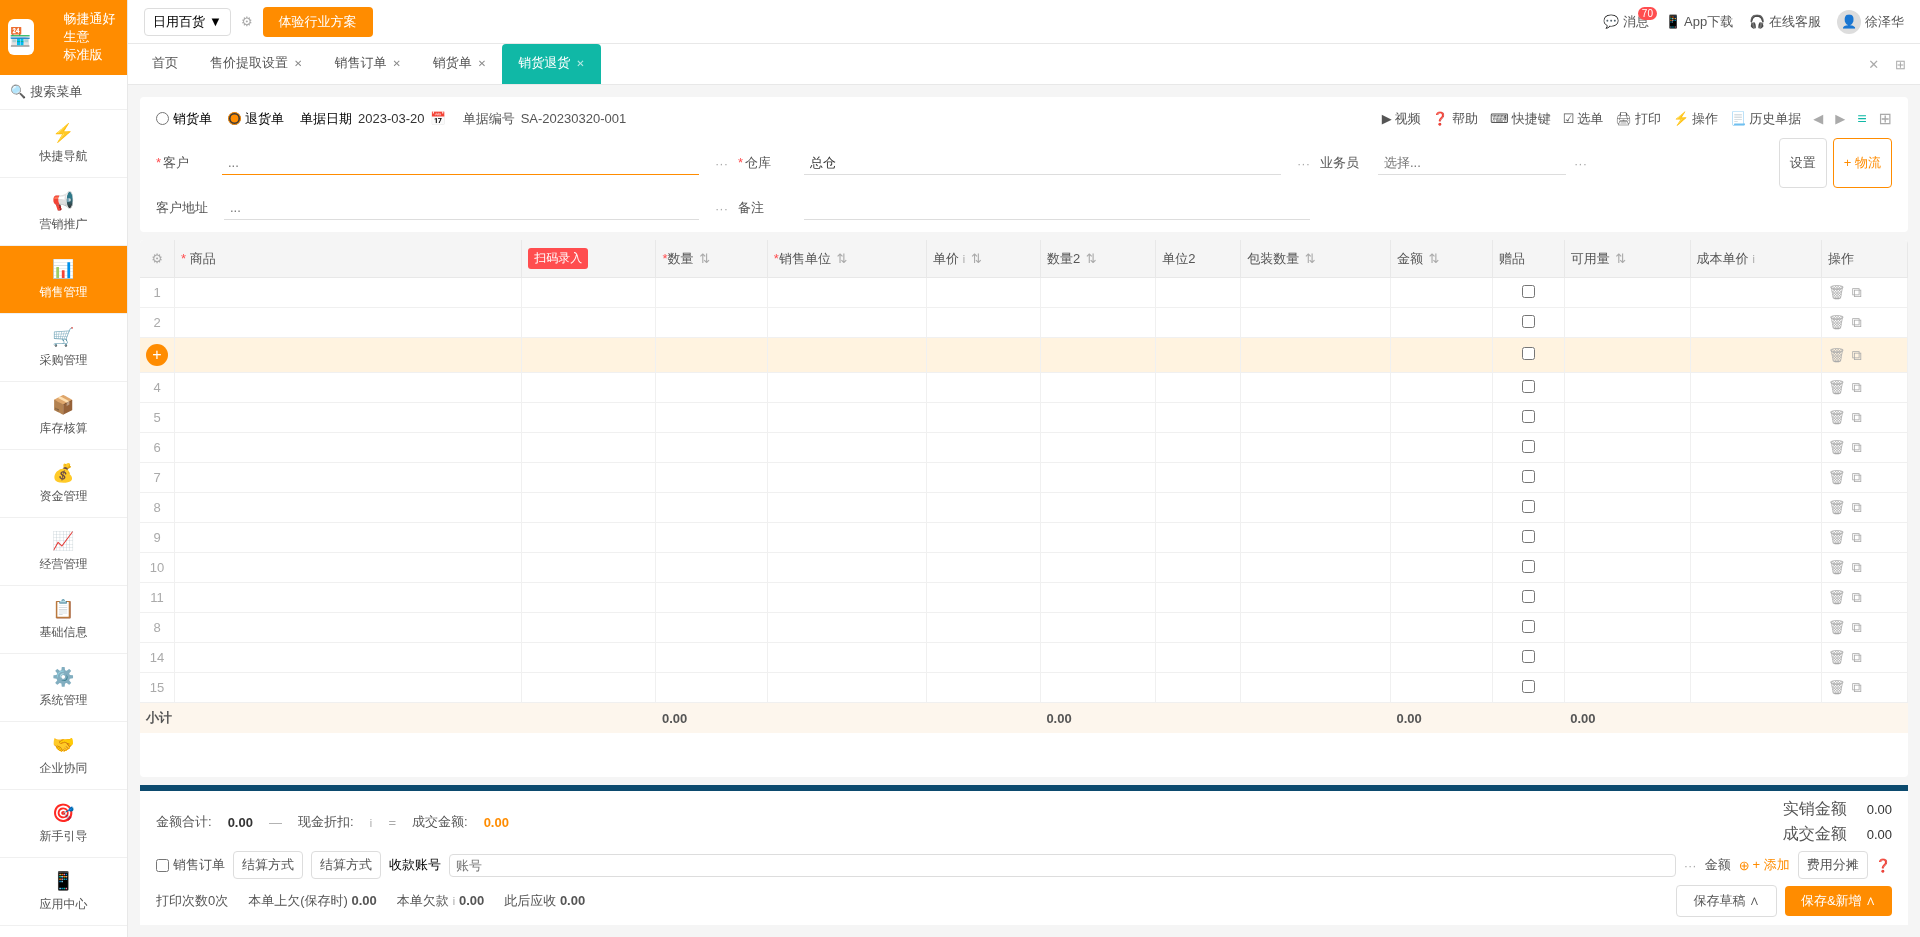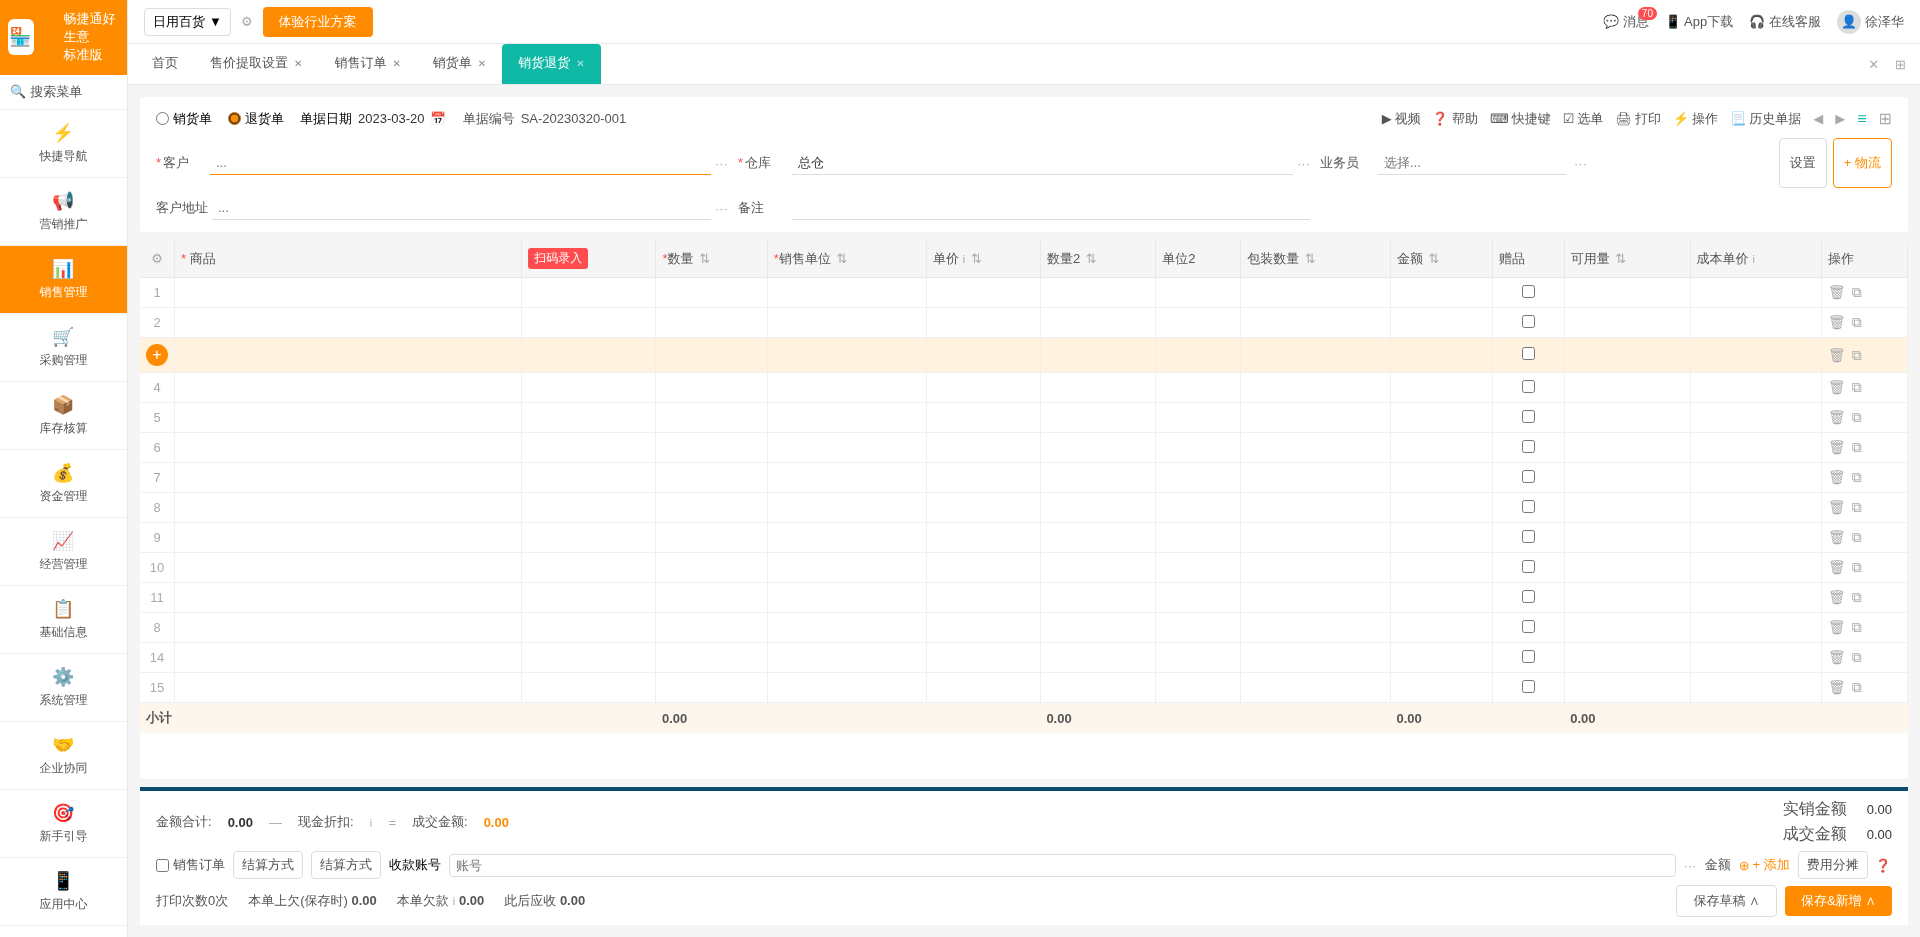--- a/index.html
+++ b/index.html
@@ -42,21 +42,21 @@
     .form-header { background: #fff; border-radius: 4px; padding: 12px 16px; }
     .form-header-toolbar { display: flex; align-items: center; justify-content: space-between; margin-bottom: 10px; }
     .form-header-toolbar-left { display: flex; align-items: center; gap: 16px; }
     .radio-group { display: flex; align-items: center; gap: 16px; }
     .radio-item { display: flex; align-items: center; gap: 4px; cursor: pointer; }
     .radio-item input[type=radio] { accent-color: #ff8c00; }
     .date-field { display: flex; align-items: center; gap: 6px; }
     .doc-num { display: flex; align-items: center; gap: 6px; color: #555; }
     .form-header-toolbar-right { display: flex; align-items: center; gap: 12px; color: #555; font-size: 12px; }
     .toolbar-btn { display: flex; align-items: center; gap: 3px; cursor: pointer; color: #555; }
-    .form-field { display: flex; align-items: center; gap: 4px; }
+    .form-field { display: flex; align-items: center; gap: 16px; }
     .form-field label { color: #555; white-space: nowrap; min-width: 50px; }
     .form-field label.required::before { content: '*'; color: #ff4d4f; margin-right: 2px; }
     .field-input { flex: 1; border: none; border-bottom: 1px solid #ddd; padding: 4px 6px; outline: none; color: #333; background: transparent; }
     .field-input-orange { border-bottom-color: #ff8c00; }
     .field-dots { color: #aaa; }
     .btn-setting { border: 1px solid #ddd; border-radius: 4px; padding: 4px 10px; cursor: pointer; color: #555; background: #fff; }
     .btn-add { border: 1px solid #ff8c00; border-radius: 4px; padding: 15px 10px; cursor: pointer; color: #ff8c00; background: #fff; }
 
     
     .table-wrap { background: #fff; border-radius: 4px; flex: 1; overflow: auto; }
@@ -72,21 +72,21 @@
     .checkbox-td { text-align: center; }
     .footer-row { background: #fdf6ed; font-weight: bold; }
     .footer-row td { padding: 6px; color: #555; }
     .plus-btn { width: 22px; height: 22px; background: #ff8c00; color: #fff; border-radius: 50%; display: flex; align-items: center; justify-content: center; cursor: pointer; font-size: 16px; }
     .action-icons { display: flex; gap: 6px; }
     .action-icon { cursor: pointer; color: #aaa; font-size: 14px; }
     .gear-col { text-align: center; }
     .col-gear { color: #aaa; cursor: pointer; }
 
     
-    .bottom-bar { background: #fff; border-top: 4px solid #0c4a6e; padding: 8px 16px; display: flex; flex-direction: column; gap: 6px; flex-shrink: 0; }
+    .bottom-bar { background: #fff; border-top: 6px solid #0c4a6e; padding: 8px 16px; display: flex; flex-direction: column; gap: 6px; flex-shrink: 0; }
     .bottom-row1 { display: flex; align-items: center; gap: 16px; }
     .total-label { color: #555; }
     .total-value { color: #333; font-weight: bold; }
     .dash { color: #aaa; }
     .cash-discount { color: #555; }
     .eq { color: #aaa; }
     .transaction-amount { color: #ff8c00; font-weight: bold; }
     .bottom-row2 { display: flex; align-items: center; gap: 8px; }
     .checkbox-label { display: flex; align-items: center; gap: 4px; color: #555; }
     .btn-grey { border: 1px solid #ddd; border-radius: 4px; padding: 4px 8px; cursor: pointer; color: #555; background: #fff; }

